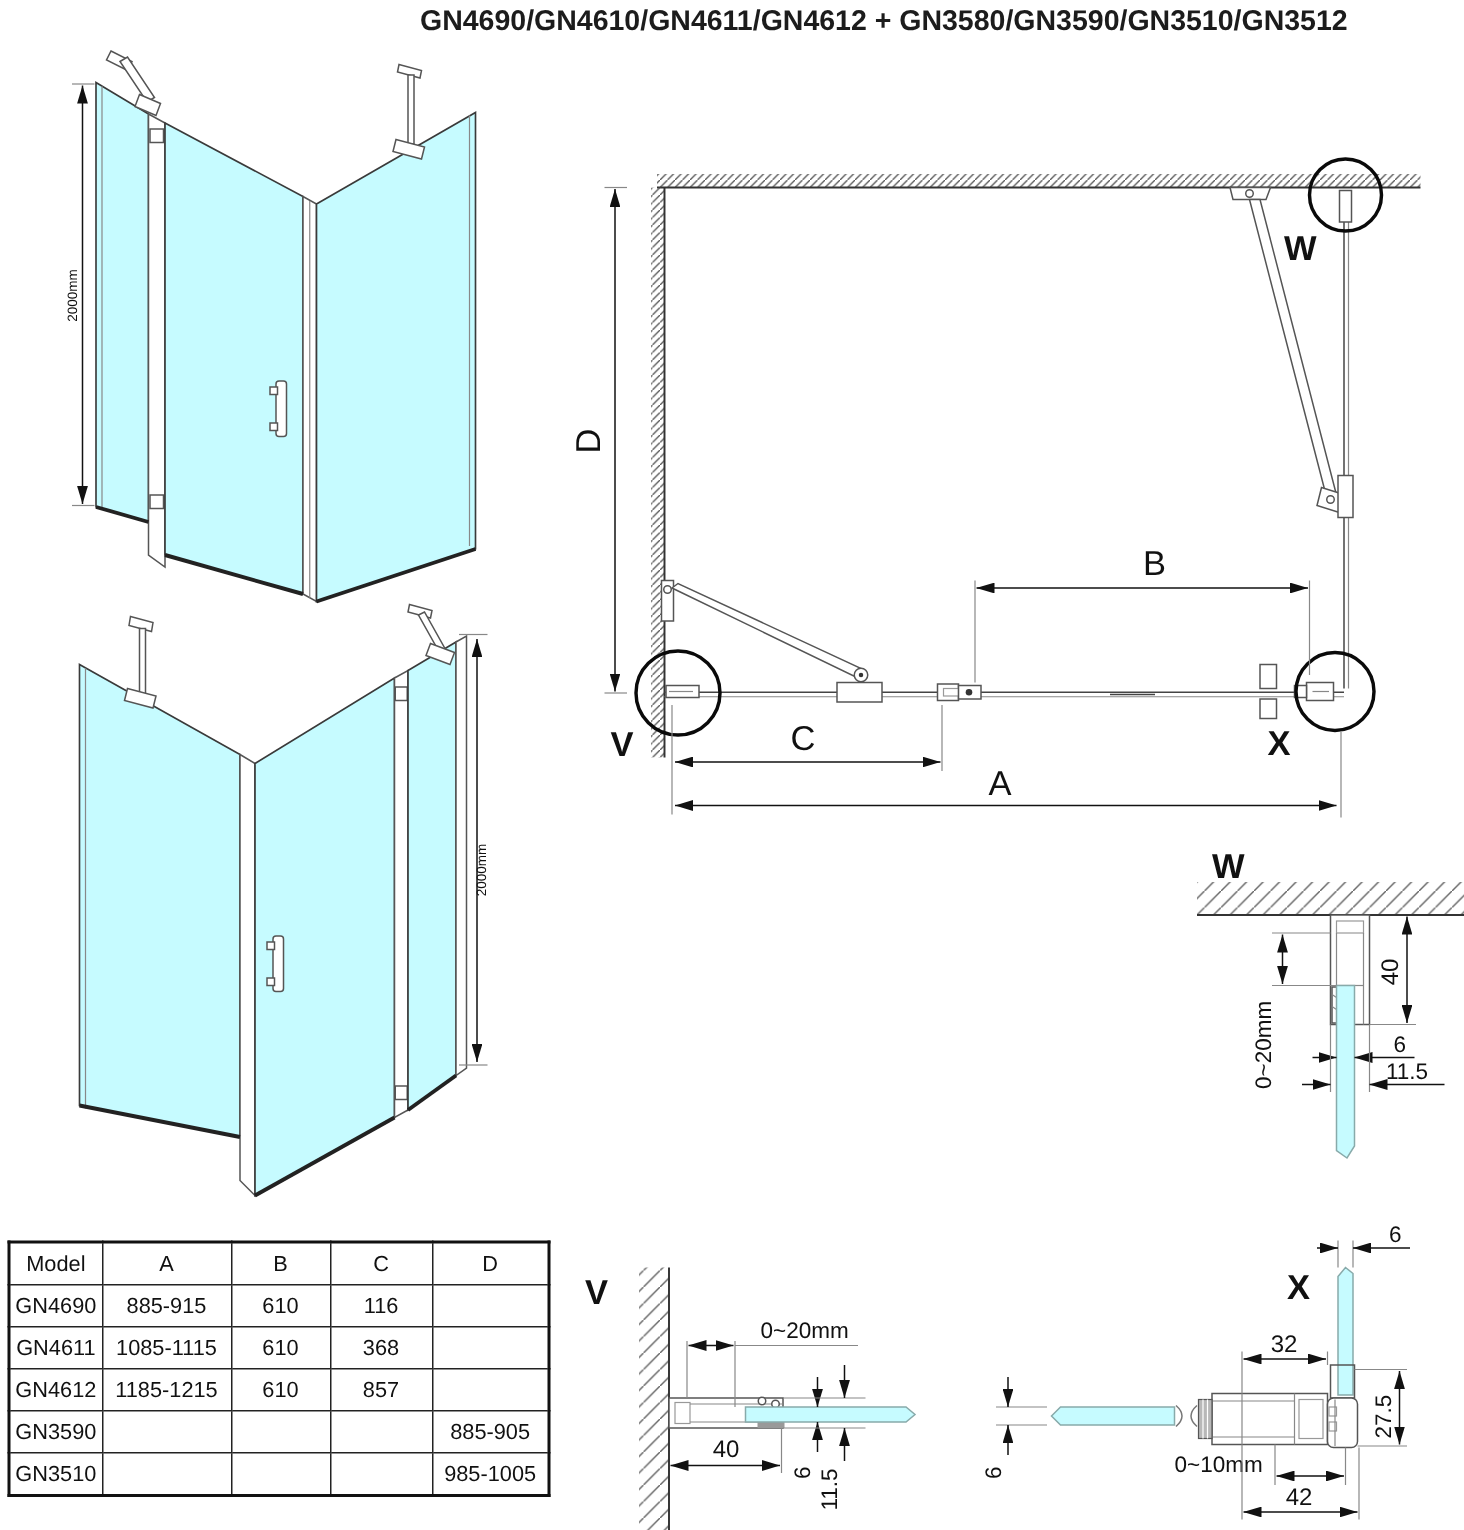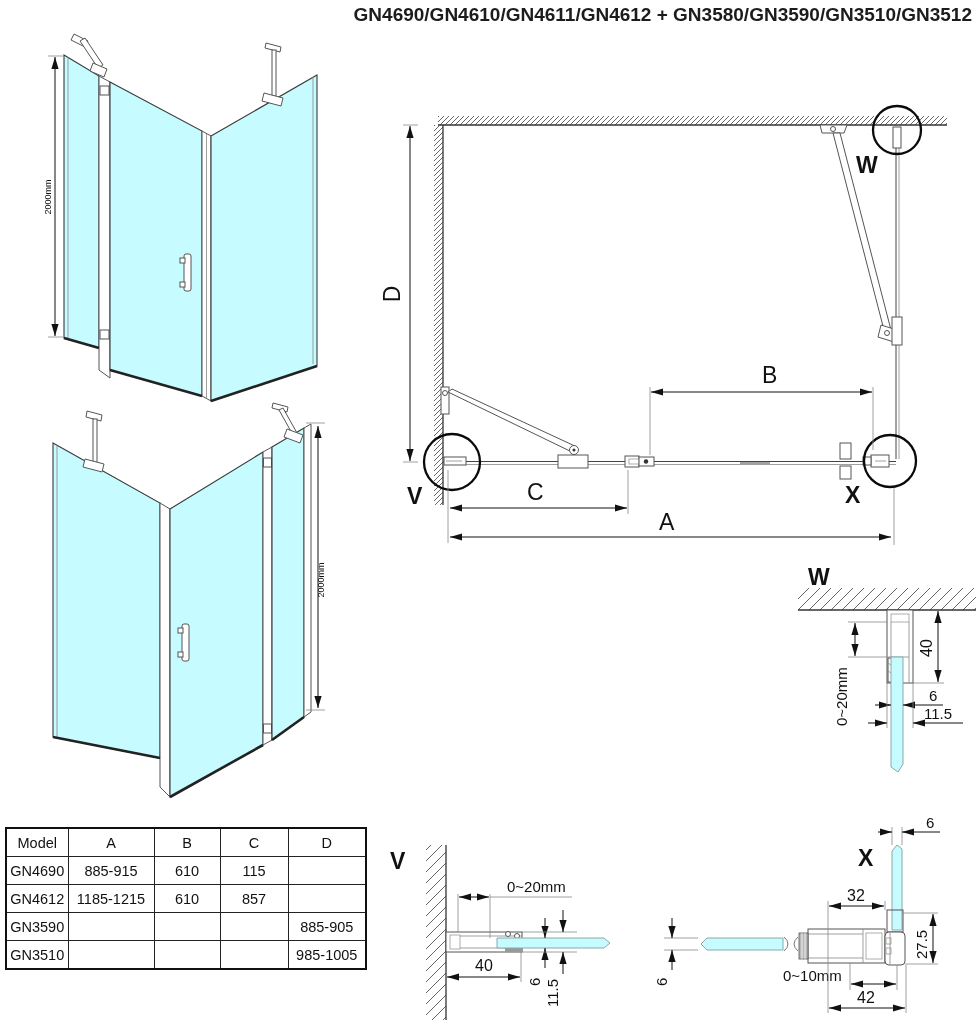--- a/index.html
+++ b/index.html
@@ -1,19 +1,19 @@
 <!DOCTYPE html>
 <html style="--glass: #c6fbff;"><head>
 <meta charset="utf-8">
 <style>
   html,body { margin:0; padding:0; background:#fff; }
   :root { --glass:#c6fbff; }
   .canvas { position:relative; width:976px; height:1020px; background:#fff; overflow:hidden;
             font-family:"Liberation Sans", sans-serif; }
-  .title { position:absolute; left:280px; top:4px; width:692px; text-align:right;
+  .title { position:absolute; left:280px; top:4px; width:692px; text-align:left;
            font-size:19px; font-weight:600; color:#1c1c1c; letter-spacing:0px; white-space:nowrap; }
   svg text { font-family:"Liberation Sans", sans-serif; fill:#111; }
   .t9  { font-size:9px;  }
   .t15 { font-size:15px; }
   .t16 { font-size:16px; }
   .lab  { font-size:23px; }
   .labb { font-size:23px; font-weight:bold; }
   .mid { text-anchor:middle; }
   .ln    { stroke:#333; stroke-width:1.3; fill:none; }
   .ln2   { stroke:#444; stroke-width:1;   fill:none; }
@@ -294,21 +294,28 @@
         <th>B</th>
         <th>C</th>
         <th>D</th>
       </tr>
     </thead>
     <tbody>
       <tr>
           <td>GN4690</td>
           <td>885-915</td>
           <td>610</td>
-          <td>115</td>
+          <td>116</td>
+          <td></td>
+        </tr>
+      <tr>
+          <td>GN4611</td>
+          <td>1085-1115</td>
+          <td>610</td>
+          <td>368</td>
           <td></td>
         </tr>
       <tr>
           <td>GN4612</td>
           <td>1185-1215</td>
           <td>610</td>
           <td>857</td>
           <td></td>
         </tr>
       <tr>

